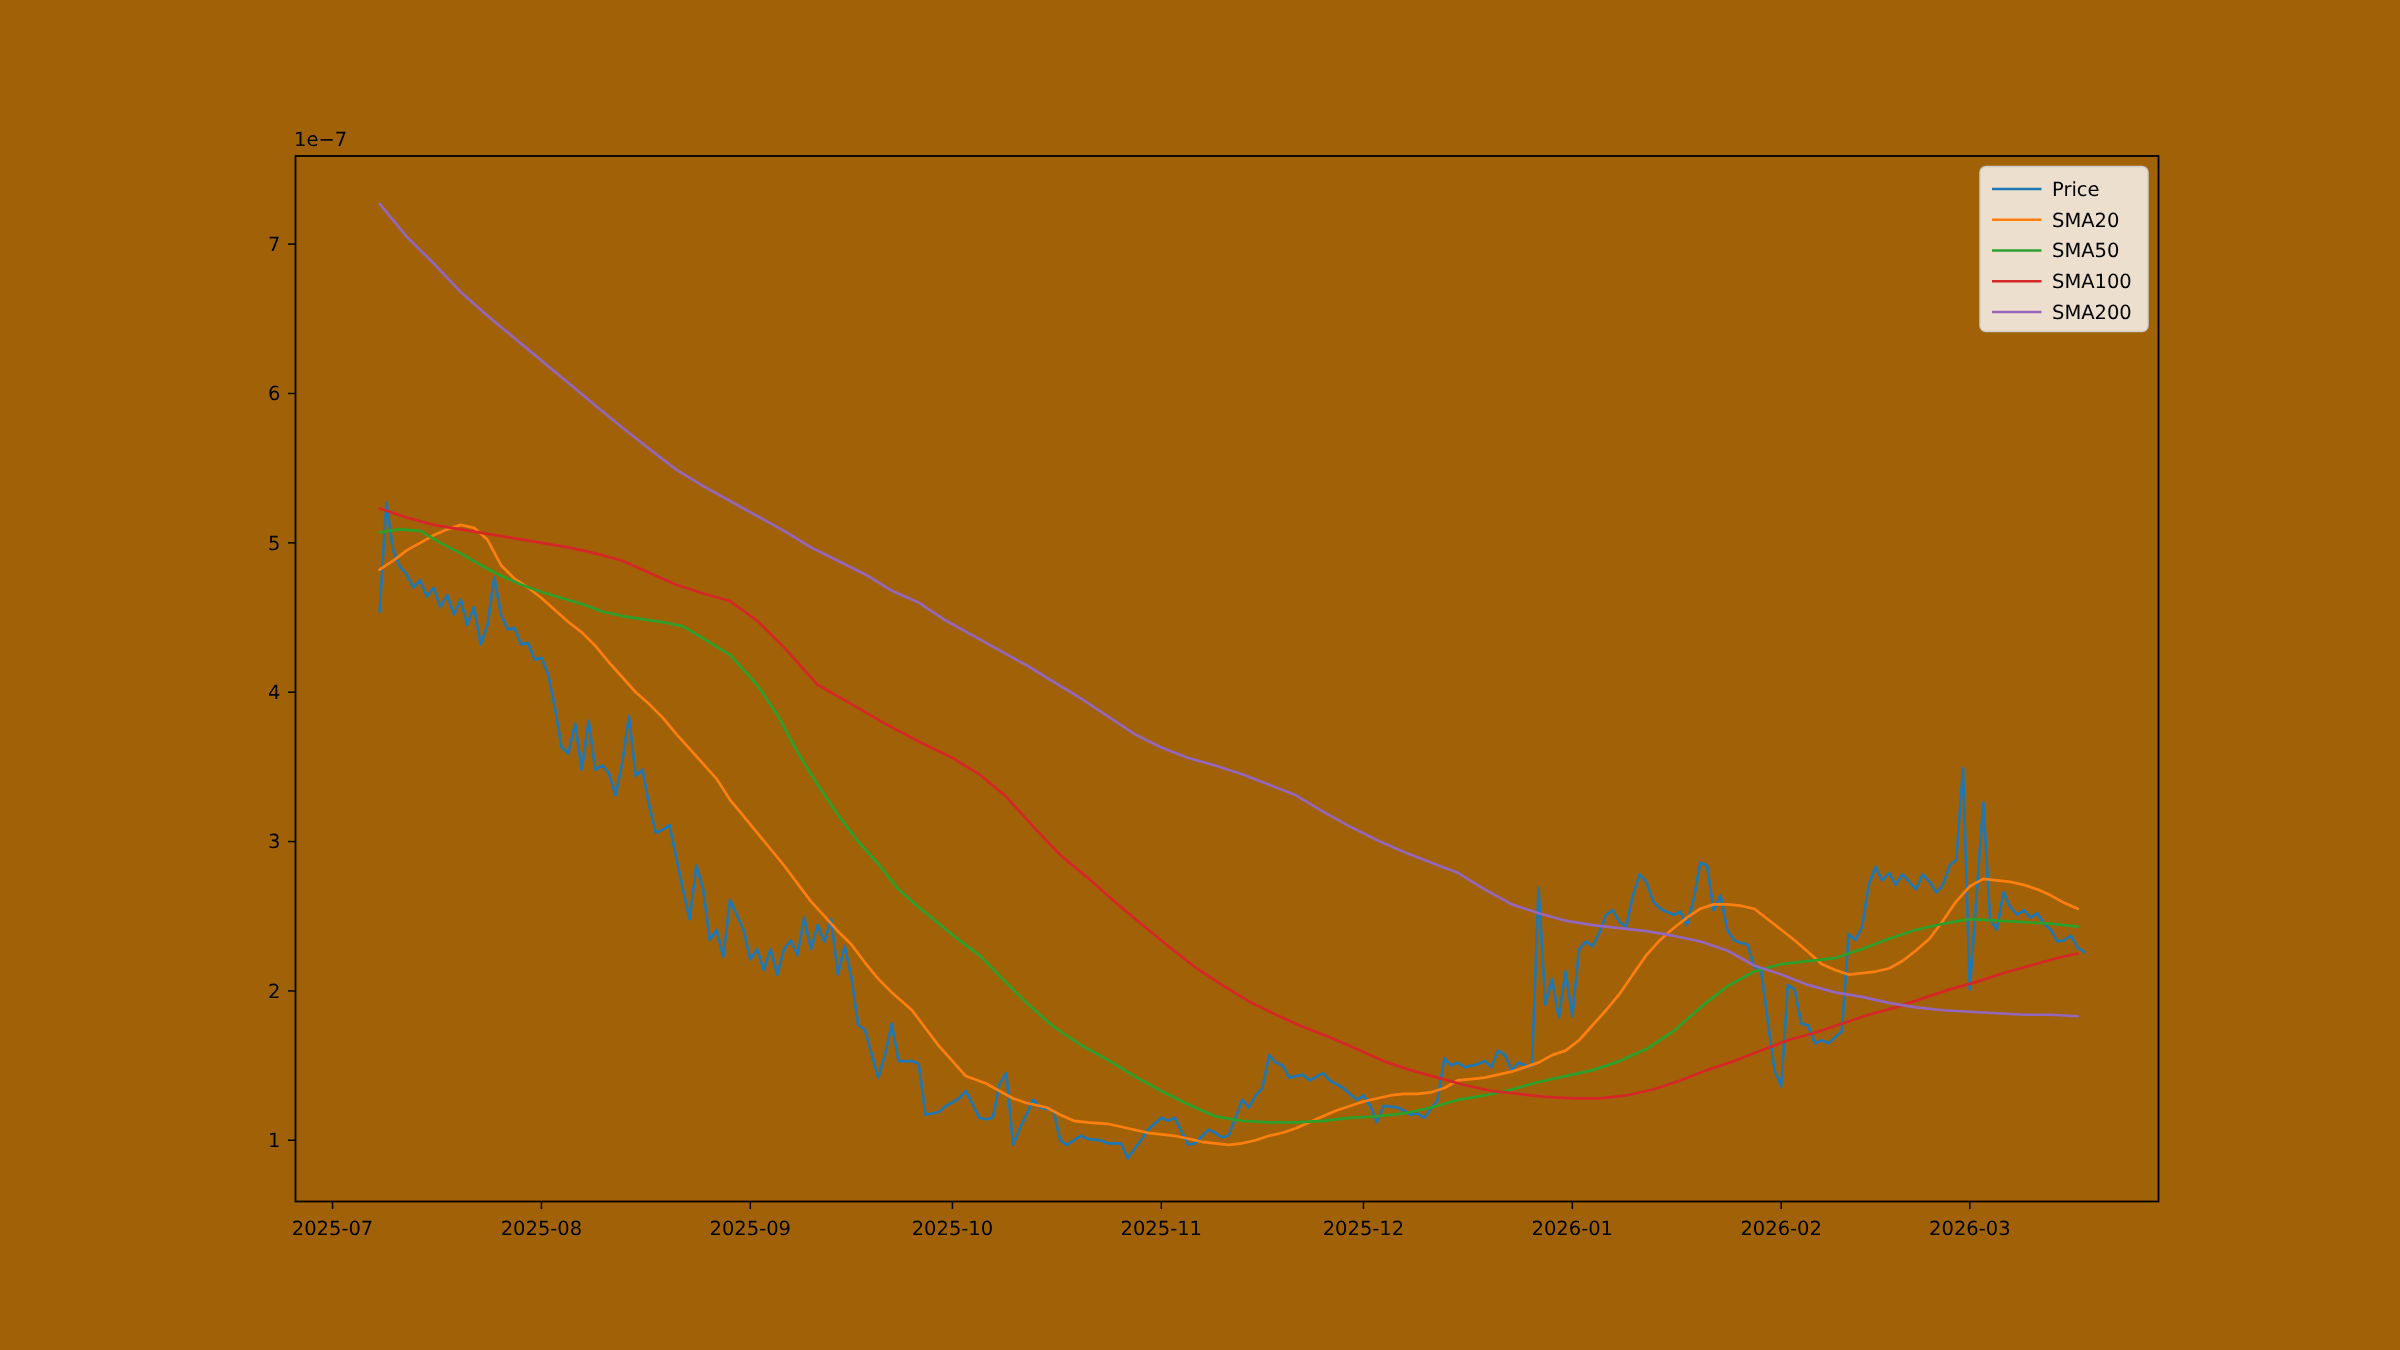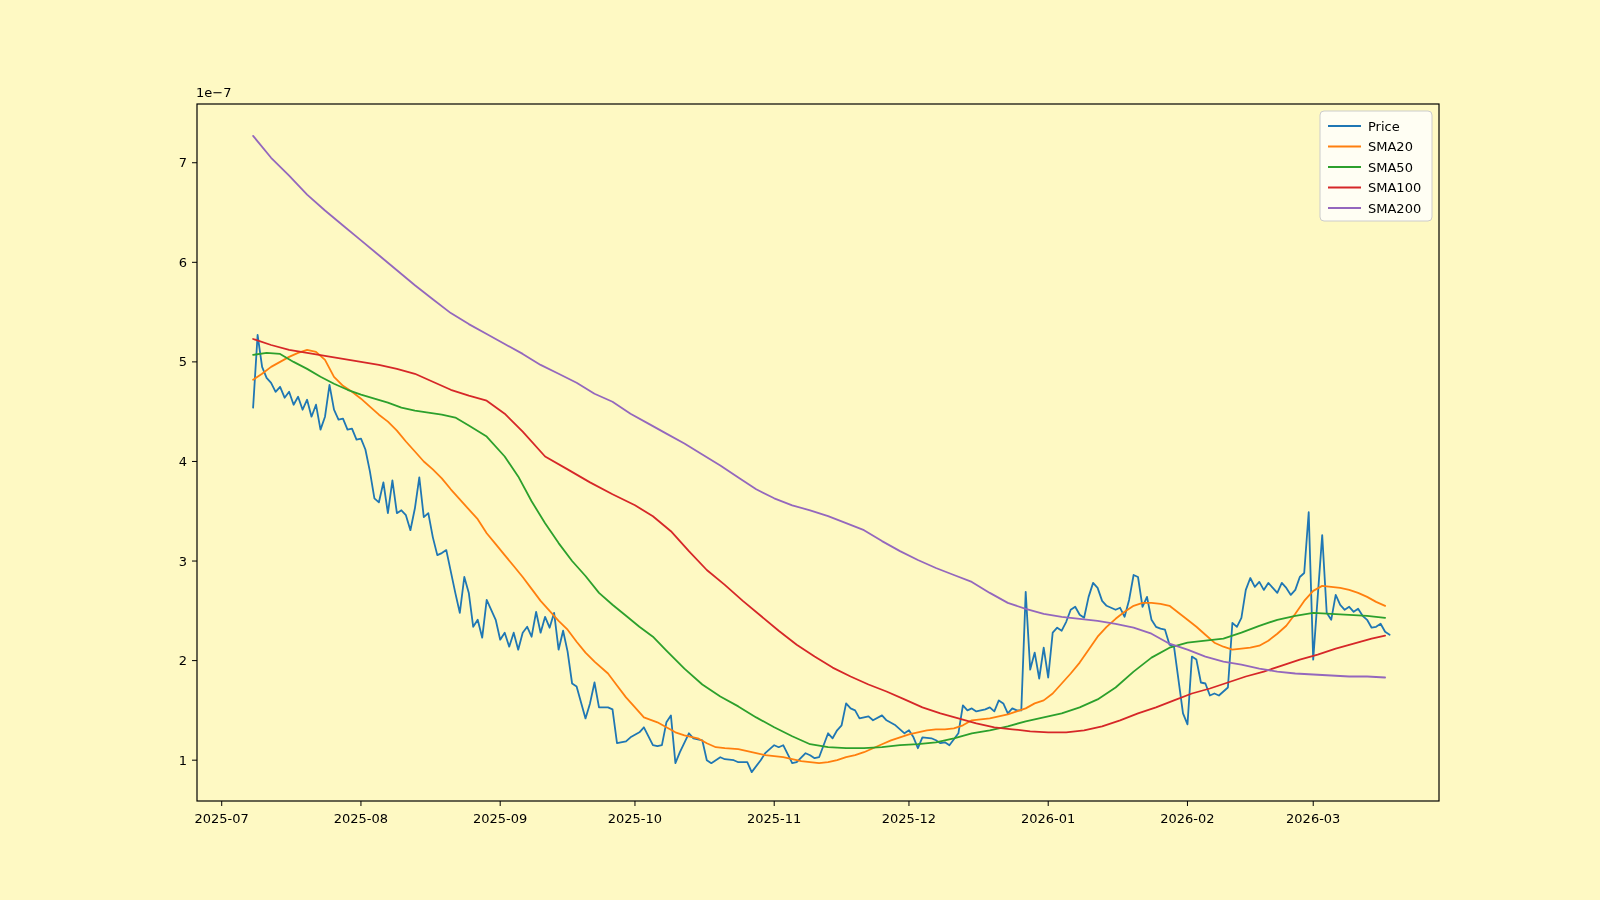--- a/index.html
+++ b/index.html
@@ -1,16 +1,16 @@
 <!DOCTYPE html>
 <html><head>
 <meta charset="utf-8">
 <style>
   html,body{margin:0;padding:0;background:#ffffff;}
-  .figure{position:relative;width:1600px;height:900px;background:#fef9c3;font-family:"DejaVu Sans",sans-serif;}
+  .figure{position:relative;width:1600px;height:900px;background:#a16207;font-family:"DejaVu Sans",sans-serif;}
   svg text{font-family:"DejaVu Sans",sans-serif;fill:#000000;}
   .tick-label{font-size:13px;}
   .offset-label{font-size:13px;}
   .legend-label{font-size:13px;}
 </style>
 </head>
 <body>
 
 <div class="figure">
   <svg id="chart" width="1600" height="900" viewBox="0 0 1600 900">

